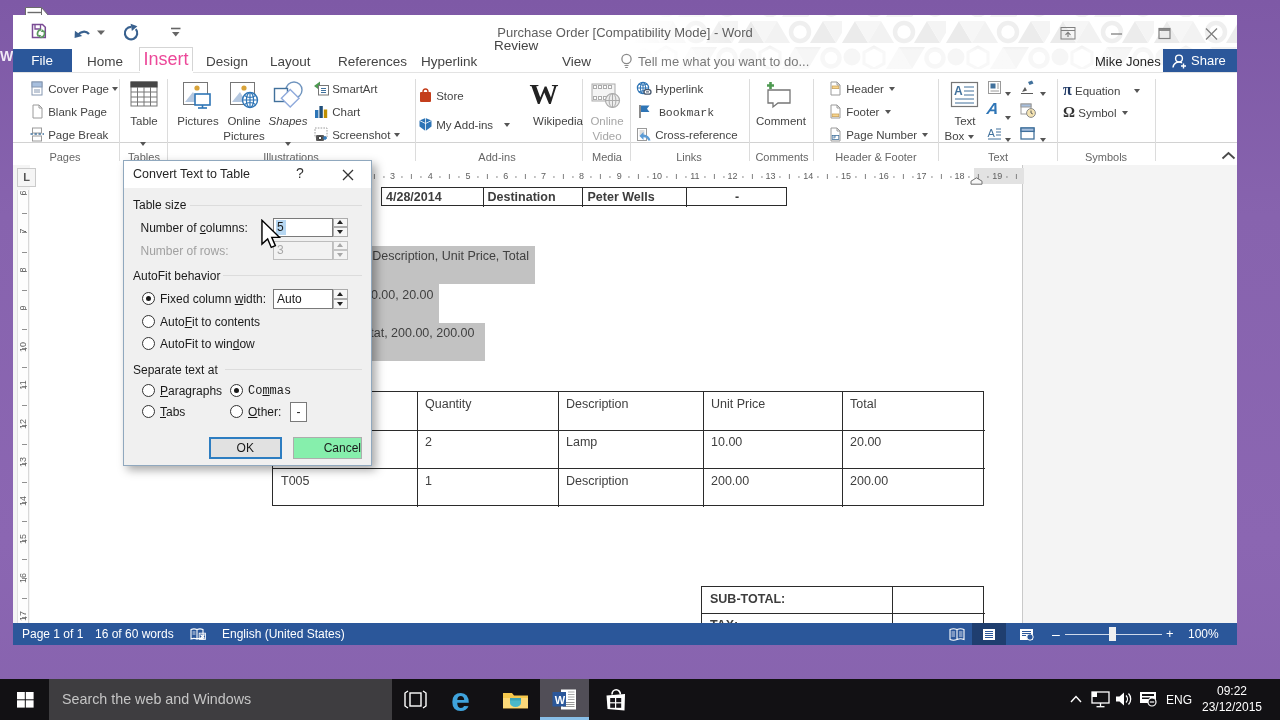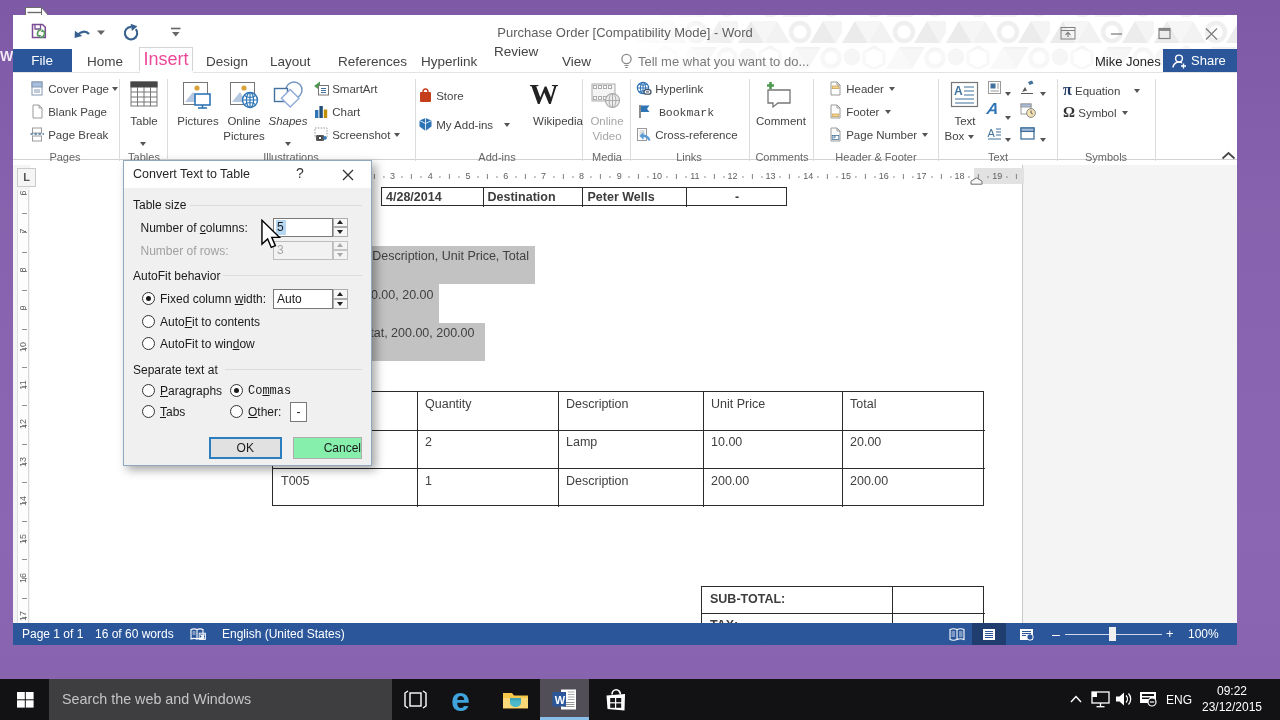--- a/index.html
+++ b/index.html
@@ -88,38 +88,38 @@
   </g>
 </svg>
 
 <div class="a" style="left:13px; top:49px; width:58.5px; height:23.5px; background:#2B579A; color:#fff; font-size:13.5px; text-align:center; line-height:23px;">File</div>
 <div class="a tabtxt" style="left:87px; top:54px;">Home</div>
 <div class="a" style="left:139px; top:47px; width:54px; height:24px; background:#fff; border:1px solid #D5D5D5; border-bottom:none; color:#ec4899; font-size:18px; text-align:center; line-height:22px;">Insert</div>
 <div class="a tabtxt" style="left:206px; top:54px;">Design</div>
 <div class="a tabtxt" style="left:270px; top:54px;">Layout</div>
 <div class="a tabtxt" style="left:338px; top:54px;">References</div>
 <div class="a tabtxt" style="left:421px; top:54px;">Hyperlink</div>
-<div class="a tabtxt" style="left:494px; top:44px;">Review</div>
+<div class="a tabtxt" style="left:494px; top:38px;">Review</div>
 <div class="a tabtxt" style="left:562px; top:54px;">View</div>
 <svg class="a" style="left:620px; top:53px;" width="13" height="17" viewBox="0 0 13 17">
     <circle cx="6.5" cy="6" r="4.6" fill="none" stroke="#8a8a8a" stroke-width="1.3"></circle>
     <path d="M4.5 10.5 h4 M4.5 12.5 h4 M5.2 14.5 h2.6" stroke="#8a8a8a" stroke-width="1.2"></path>
   </svg>
 <div class="a" id="tellme" style="left:638px; top:54px; font-size:13px; color:#7a7a7a;">Tell me what you want to do...</div>
 <div class="a" style="left:1095px; top:54px; font-size:13px; color:#262626;">Mike Jones</div>
 <div class="a" style="left:1163px; top:49px; width:74px; height:23px; background:#2B579A;">
   <svg class="a" style="left:8px; top:3.5px;" width="17" height="17" viewBox="0 0 17 17">
       <circle cx="8" cy="5.5" r="3.4" fill="none" stroke="#fff" stroke-width="1.4"></circle>
       <path d="M2 14.5 a6 6 0 0 1 9-4.6" fill="none" stroke="#fff" stroke-width="1.4"></path>
       <path d="M12.5 10.5 v5 m-2.5-2.5 h5" stroke="#fff" stroke-width="1.4"></path>
     </svg>
   <span class="a" style="left:28px; top:4px; color:#fff; font-size:13px;">Share</span>
 </div>
 
-<div class="a" id="ribbon" style="left:13px; top:72px; width:1224px; height:88px; border-bottom:1px solid #D2D2D2; background:#fff;">
+<div class="a" id="ribbon" style="left:13px; top:72px; width:1224px; height:71px; border-bottom:1px solid #D2D2D2; background:#fff;">
   <div class="a" style="left:0; top:0; width:1224px; height:1px; background:#E3E3E3;"></div>
   <div class="a" style="left:126.5px; top:0; width:53px; height:1px; background:#fff;"></div>
 
   <div class="div-v" style="left:106px; top:7px;"></div>
   <div class="div-v" style="left:154px; top:7px;"></div>
   <div class="div-v" style="left:402px; top:7px;"></div>
   <div class="div-v" style="left:569px; top:7px;"></div>
   <div class="div-v" style="left:617px; top:7px;"></div>
   <div class="div-v" style="left:736px; top:7px;"></div>
   <div class="div-v" style="left:800px; top:7px;"></div>

